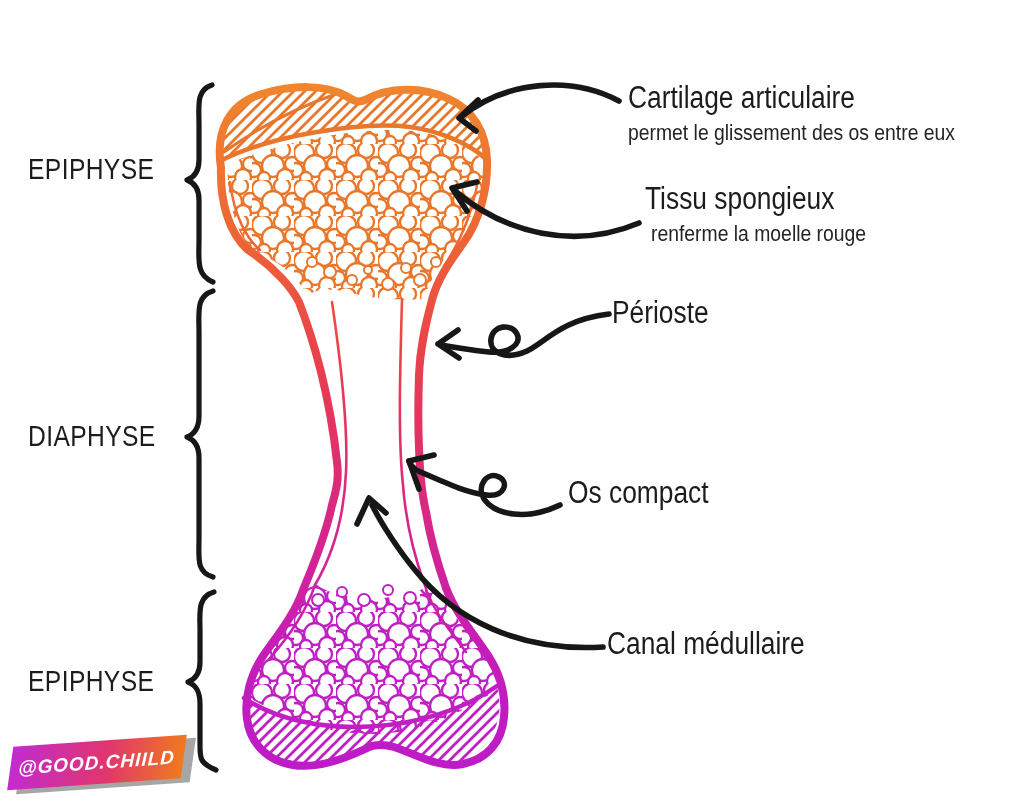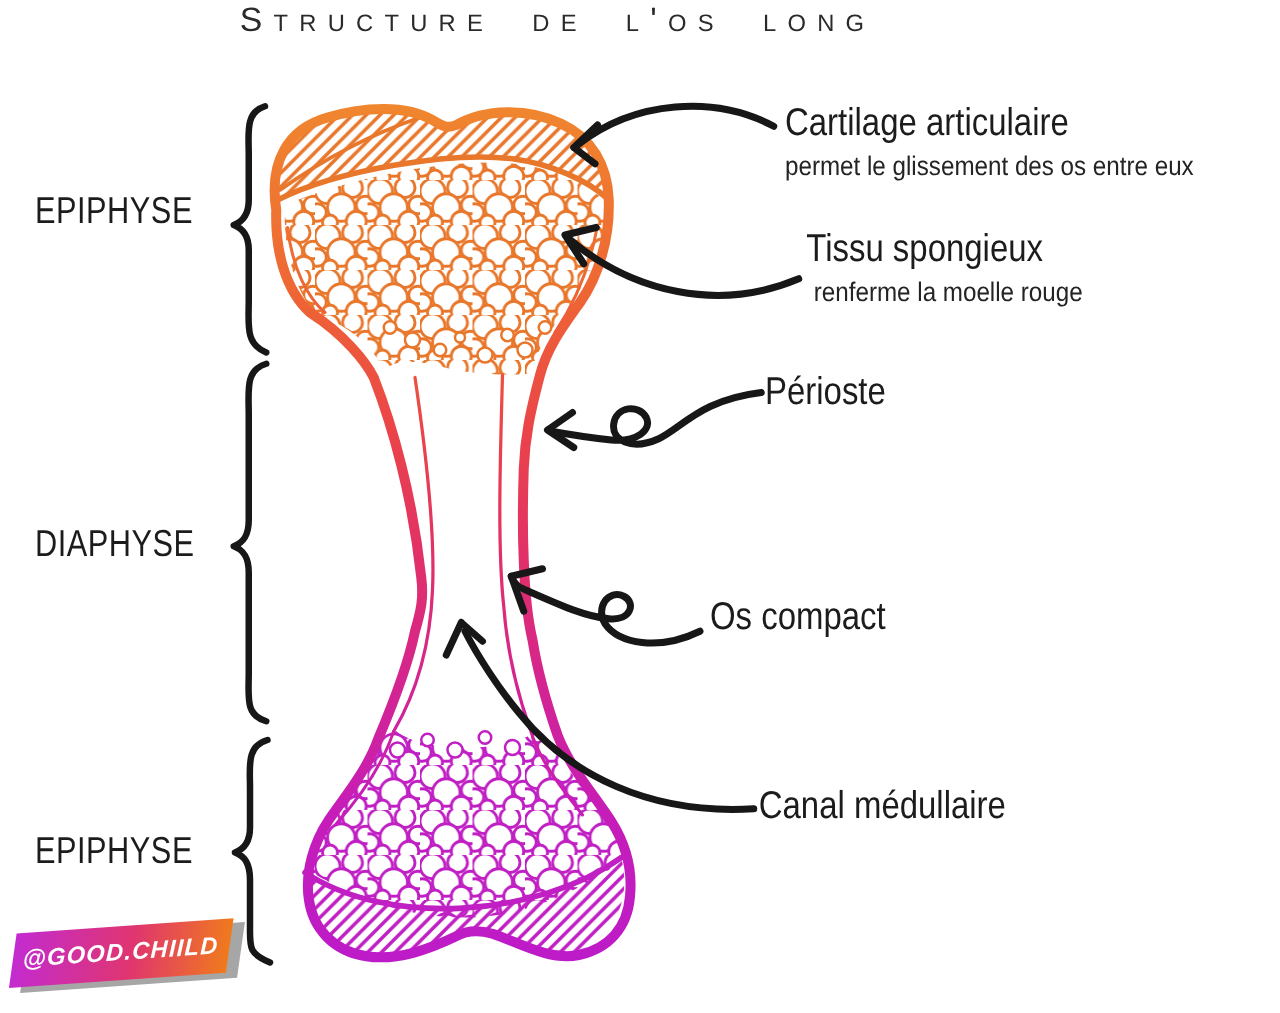--- a/index.html
+++ b/index.html
@@ -202,21 +202,20 @@
                  C 412,467 410,464 409,461"></path>
         <path d="M 434,455 L 409,461 M 419,489 L 409,461"></path>
       </g>
       <g>
         <path d="M 603,647 C 520,652 455,620 415,570 C 400,552 382,525 372,505"></path>
         <path d="M 357,524 L 369,498 M 386,513 L 369,498"></path>
       </g>
     </g>
   </svg>
 
-  <div class="abs title" style="left:446px;top:1px;">Structure de l'os long</div>
 
   <div class="abs section-label" style="left:28px;top:152px;">EPIPHYSE</div>
   <div class="abs section-label" style="left:28px;top:419px;">DIAPHYSE</div>
   <div class="abs section-label" style="left:28px;top:664px;">EPIPHYSE</div>
 
   <div class="abs lbl" style="left:628px;top:80px;">Cartilage articulaire</div>
   <div class="abs sub" style="left:628px;top:121px;">permet le glissement des os entre eux</div>
 
   <div class="abs lbl" style="left:645px;top:181px;">Tissu spongieux</div>
   <div class="abs sub" style="left:651px;top:222px;">renferme la moelle rouge</div>

